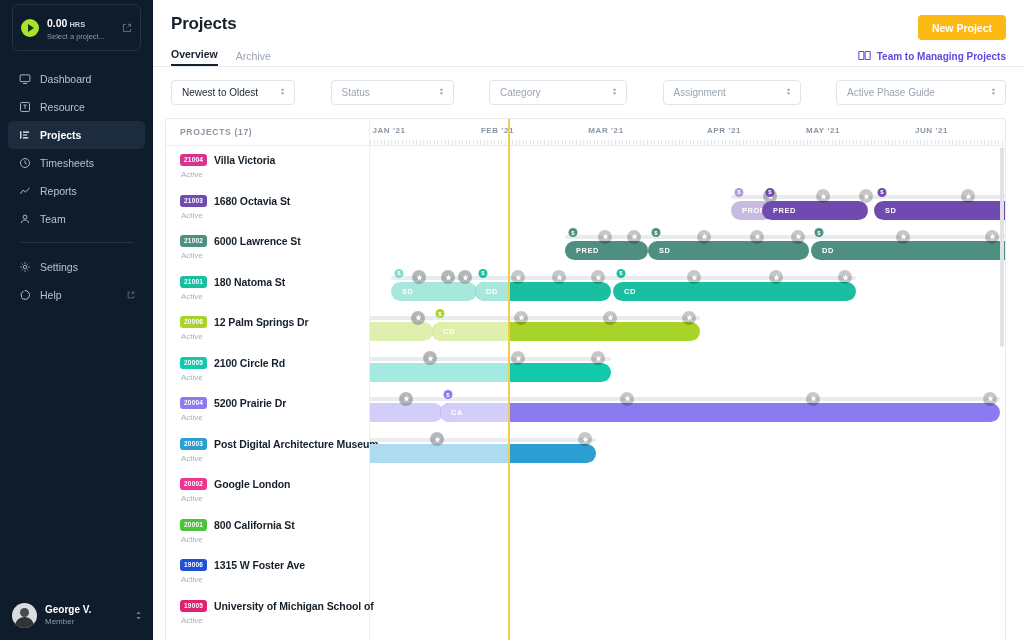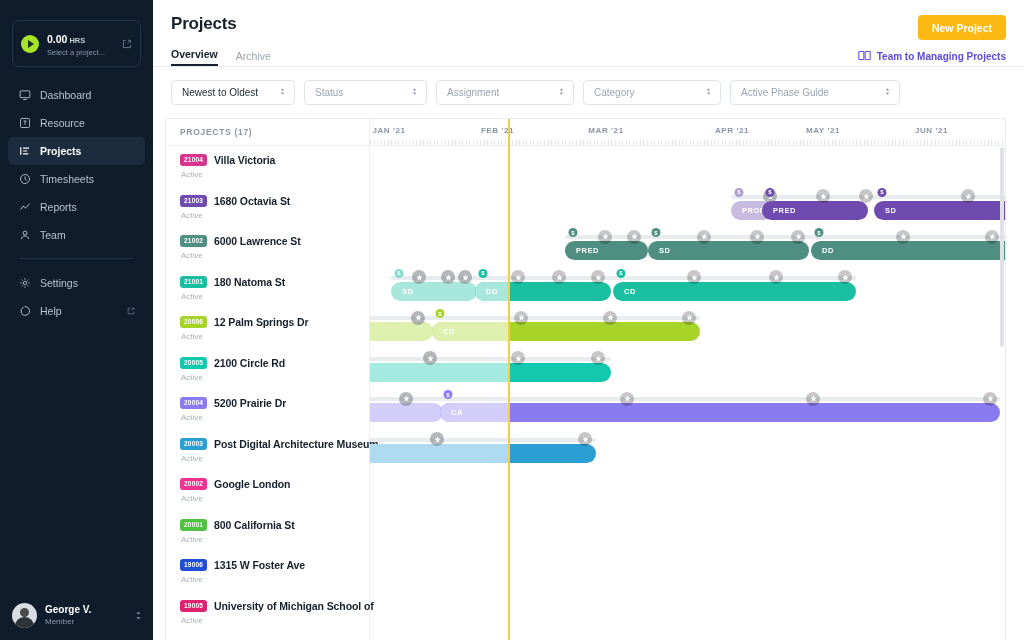--- a/index.html
+++ b/index.html
@@ -29,21 +29,21 @@
     display:flex;align-items:center;justify-content:center;
     flex:0 0 26px;
   }
   .org-logo svg { display:block; }
   .org-text { flex:1; min-width:0; }
   .org-name { font-size:10.5px; font-weight:700; color:#fff; line-height:12px; letter-spacing:.1px;}
   .org-sub { font-size:8px; color:#8b9bac; line-height:11px; margin-top:1px;}
   .org-caret { color:#6d7f92; flex:0 0 9px; }
 
   .timer-card {
-    margin:20px 12px 0 12px;
+    margin:4px 12px 0 12px;
     border:1px solid #22344a; border-radius:7px;
     padding:8px 8px 8px 8px;
     display:flex; align-items:center; gap:8px;
   }
   .timer-play {
     width:18px;height:18px;border-radius:50%;
     background:#a8e42a; flex:0 0 18px;
     display:flex;align-items:center;justify-content:center;
   }
   .timer-play .tri {
@@ -102,21 +102,21 @@
   }
   .tab { font-size:10.5px; color:#9aa5b1; padding-bottom:4px; cursor:pointer;}
   .tab.active { color:#16202b; font-weight:700; border-bottom:2px solid #16202b;}
   .guide {
     position:absolute; right:0; bottom:3px;
     display:flex; align-items:center; gap:6px;
     color:#5b4ae0; font-size:10px; font-weight:700; cursor:pointer;
   }
   .tabline { height:1px; background:#e7eaee; margin:0 -18px; }
 
-  .filters { display:flex; gap:9px; padding:13px 18px 13px 18px; }
+  .filters { display:flex; gap:9px; padding:13px 18px 13px 18px;justify-content:space-between; }
   .sel {
     height:25px; border:1px solid #e1e5ea; border-radius:4px;
     background:#fff; display:flex; align-items:center;
     padding:0 8px 0 10px; font-size:10px; color:#9aa5b1; cursor:pointer;
     position:relative;
   }
   .sel.has-val { color:#1b2733; }
   .sel .lbl { flex:1; white-space:nowrap; }
   .sel .cv { color:#8b96a3; margin-left:10px; }
   .w1{width:124px;} .w2{width:123px;gap:8px;} .w3{width:138px;} .w4{width:138px;} .w5{width:170px;}
@@ -344,28 +344,28 @@
         <span class="cv"><svg width="7" height="9" viewBox="0 0 10 12">
               <path d="M5 1.5 7.4 4.4H2.6zM5 10.5 2.6 7.6h4.8z" fill="currentColor"></path>
             </svg></span>
       </div>
       <div class="sel w2">
         <span class="lbl">Status</span>
         <span class="cv"><svg width="7" height="9" viewBox="0 0 10 12">
               <path d="M5 1.5 7.4 4.4H2.6zM5 10.5 2.6 7.6h4.8z" fill="currentColor"></path>
             </svg></span>
       </div>
-      <div class="sel w3">
-        <span class="lbl">Assignment</span>
+      <div class="sel w4">
+        <span class="lbl">Category</span>
         <span class="cv"><svg width="7" height="9" viewBox="0 0 10 12">
               <path d="M5 1.5 7.4 4.4H2.6zM5 10.5 2.6 7.6h4.8z" fill="currentColor"></path>
             </svg></span>
       </div>
-      <div class="sel w4">
-        <span class="lbl">Category</span>
+      <div class="sel w3">
+        <span class="lbl">Assignment</span>
         <span class="cv"><svg width="7" height="9" viewBox="0 0 10 12">
               <path d="M5 1.5 7.4 4.4H2.6zM5 10.5 2.6 7.6h4.8z" fill="currentColor"></path>
             </svg></span>
       </div>
       <div class="sel w5">
         <span class="lbl">Active Phase Guide</span>
         <span class="cv"><svg width="7" height="9" viewBox="0 0 10 12">
               <path d="M5 1.5 7.4 4.4H2.6zM5 10.5 2.6 7.6h4.8z" fill="currentColor"></path>
             </svg></span>
       </div>
@@ -642,21 +642,21 @@
               <i class="tick" style="left: 614.1px;"></i>
               <i class="tick" style="left: 617.7px;"></i>
               <i class="tick" style="left: 621.2px;"></i>
               <i class="tick" style="left: 624.8px;"></i>
               <i class="tick" style="left: 628.3px;"></i>
               <i class="tick" style="left: 631.9px;"></i>
             </div>
         <div class="tl-month" style="left: 19px;">JAN '21</div>
             <div class="tl-month" style="left: 127.5px;">FEB '21</div>
             <div class="tl-month" style="left: 236px;">MAR '21</div>
-            <div class="tl-month" style="left: 362px;">APR '21</div>
+            <div class="tl-month" style="left: 354px;">APR '21</div>
             <div class="tl-month" style="left: 453px;">MAY '21</div>
             <div class="tl-month" style="left: 561.5px;">JUN '21</div>
           </div>
         <div class="rows" id="tl-rows">
             <div class="row"></div>
             <div class="row">
               <div class="track" style="left: 361px; width: 296px;"></div>
               <div class="bar " style="left: 361px; width: 42px; background: rgb(200, 187, 225);">
                 <span class="plabel" style="color: rgb(255, 255, 255);">PROP</span>
               </div>

